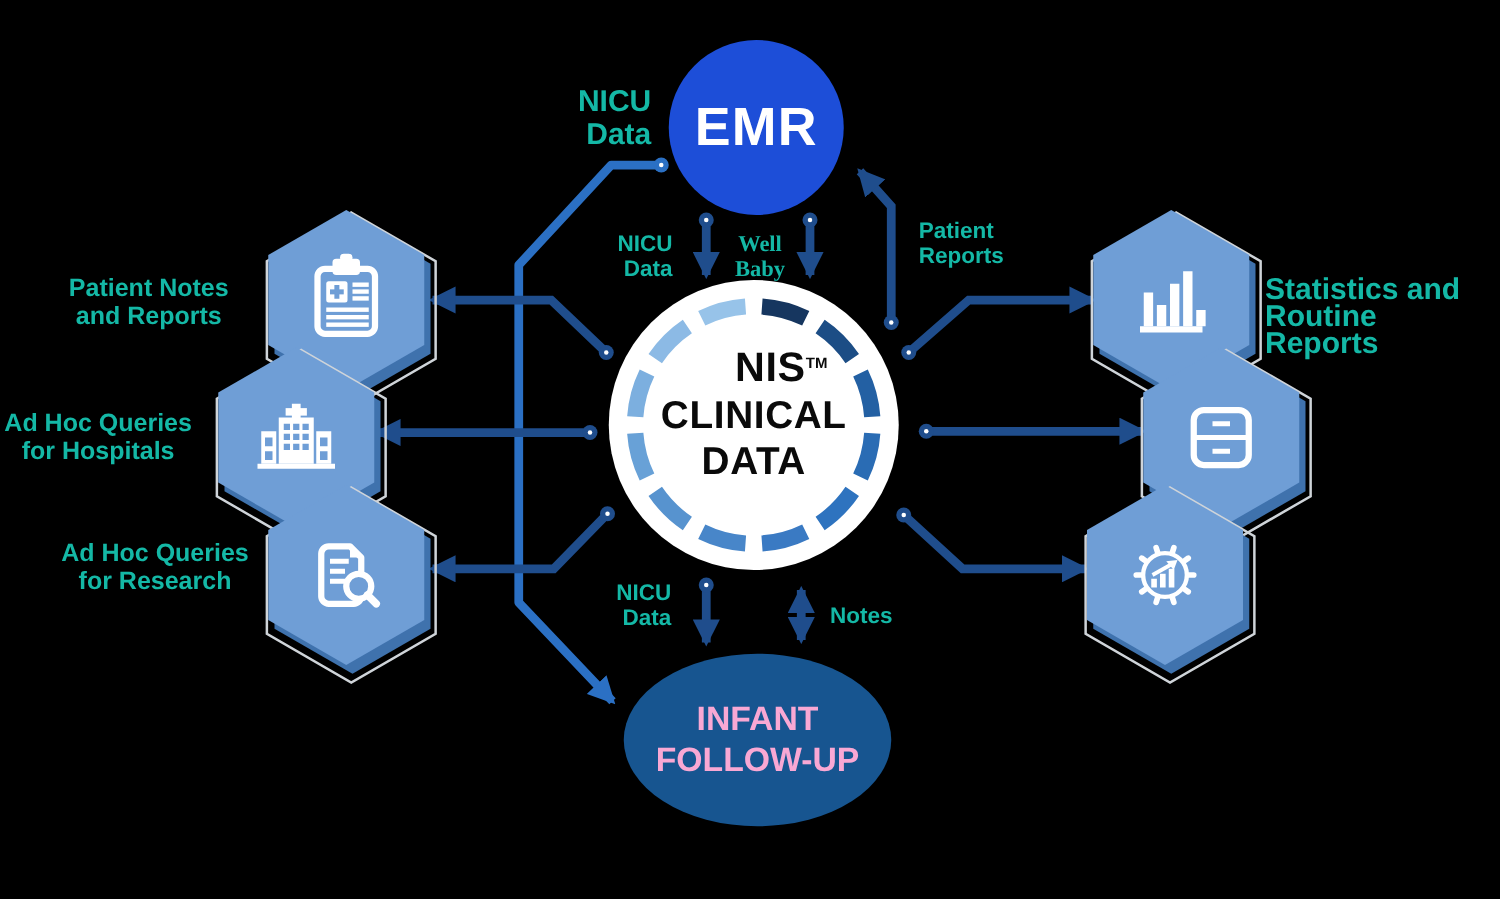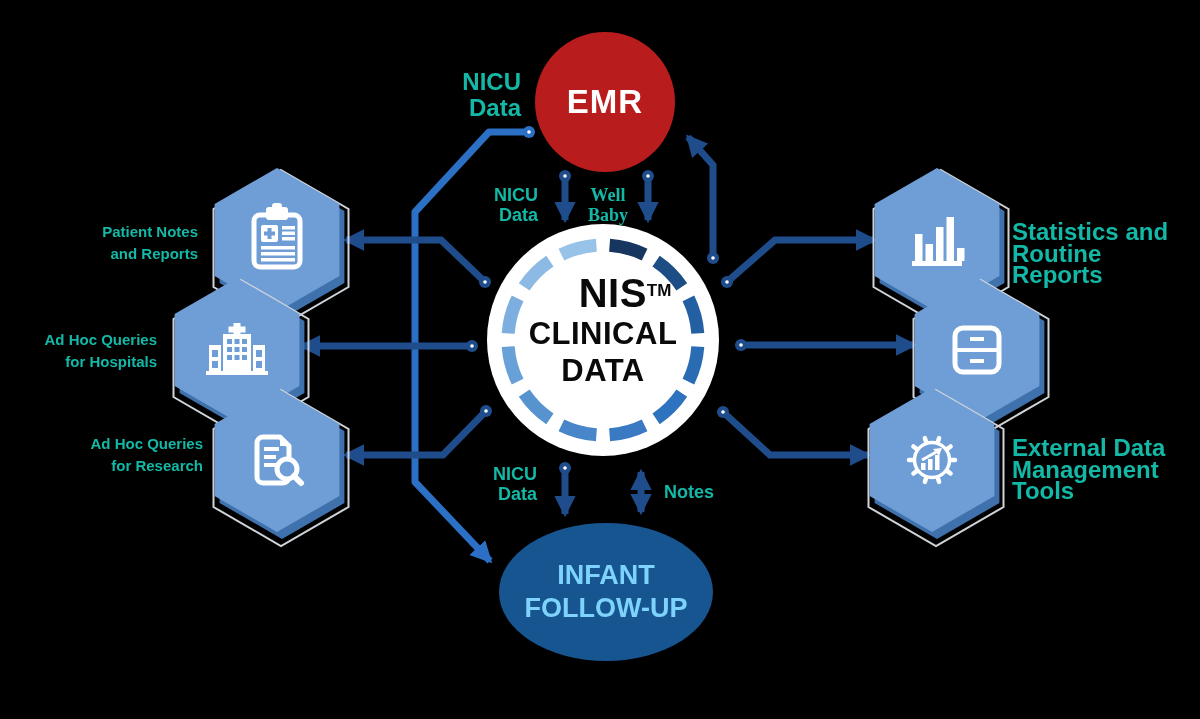--- a/index.html
+++ b/index.html
@@ -6,45 +6,45 @@
   .stage {
     position:relative; width:1200px; height:719px; background:#000;
     font-family:"Liberation Sans", sans-serif; overflow:hidden;
   }
   svg.connectors { position:absolute; left:0; top:0; }
   .node-svg { position:absolute; }
   .lbl {
     position:absolute; font-weight:bold; color:#14b8a6;
     white-space:pre-line;
   }
-  .side-l { font-size:15px; line-height:21.5px; text-align:right; }
+  .side-l { font-size:20px; line-height:21.5px; text-align:center; }
   .side-r { font-size:24px; line-height:21.5px; text-align:left; }
   .edge  { font-size:18px; line-height:20px; }
   .edge-big { font-size:24px; line-height:26px; text-align:right; }
   .ta-r { text-align:right; } .ta-c { text-align:center; }
   .emr-node {
     position:absolute; left:535px; top:32px; width:140px; height:140px;
-    background:#b91c1c; border-radius:50%;
+    background:#1d4ed8; border-radius:50%;
     display:flex; align-items:center; justify-content:center;
-    color:#fff; font-size:33px; font-weight:bold; letter-spacing:1px;
+    color:#fff; font-size:43px; font-weight:bold; letter-spacing:1px;
   }
   .infant-node {
     position:absolute; left:499px; top:523px; width:214px; height:138px;
     background:#175590; border-radius:50%;
     display:flex; align-items:center; justify-content:center;
-    color:#7dd3fc; font-size:27px; line-height:33px; font-weight:bold;
+    color:#f9a8d4; font-size:27px; line-height:33px; font-weight:bold;
     text-align:center; white-space:pre-line;
   }
   .center-text {
     position:absolute; left:487px; top:272px; width:232px;
     text-align:center; color:#0a0a0a; font-weight:bold;
     font-size:31px; line-height:37px; letter-spacing:0.5px;
   }
-  .center-text .nis { font-size:40px;margin-left:44px; }
-  .center-text sup { font-size:17px; letter-spacing:0; }
+  .center-text .nis { font-size:33px;margin-left:44px; }
+  .center-text sup { font-size:12px; letter-spacing:0; }
 </style>
 </head>
 <body>
 
 <div class="stage">
 
   <svg class="connectors" width="1200" height="719">
     <defs>
       <marker id="ah-navy" viewBox="0 0 10 10" refX="8.5" refY="5" markerWidth="3.1" markerHeight="3.1" orient="auto-start-reverse">
         <path d="M0,0 L10,5 L0,10 Z" fill="#1f4d8c"></path>
@@ -248,26 +248,26 @@
   </div>
 
   <div class="lbl side-l" style="left:40px; top:221px; width:158px;">Patient Notes
 and Reports</div>
   <div class="lbl side-l" style="left:0px; top:329px; width:157px;">Ad Hoc Queries
 for Hospitals</div>
   <div class="lbl side-l" style="left:45px; top:433px; width:158px;">Ad Hoc Queries
 for Research</div>
   <div class="lbl side-r" style="left:1012px; top:221px; width:170px;">Statistics and
 Routine Reports</div>
-  <div class="lbl side-r" style="left:1012px; top:437px; width:180px;">External Data
-Management Tools</div>
 
   <div class="lbl edge-big" style="left:421px; top:69px; width:100px;">NICU
 Data</div>
   <div class="lbl edge ta-r" style="left:458px; top:185px; width:80px;">NICU
 Data</div>
   <div class="lbl edge ta-c" style="left:568px; top:185px; width:80px;font-family:Liberation Serif, serif;">Well
 Baby</div>
+  <div class="lbl edge" style="left:735px; top:174px; width:90px;">Patient
+Reports</div>
   <div class="lbl edge ta-r" style="left:457px; top:464px; width:80px;">NICU
 Data</div>
   <div class="lbl edge" style="left:664px; top:482px; width:80px;">Notes</div>
 
 </div>
 
 </body></html>

